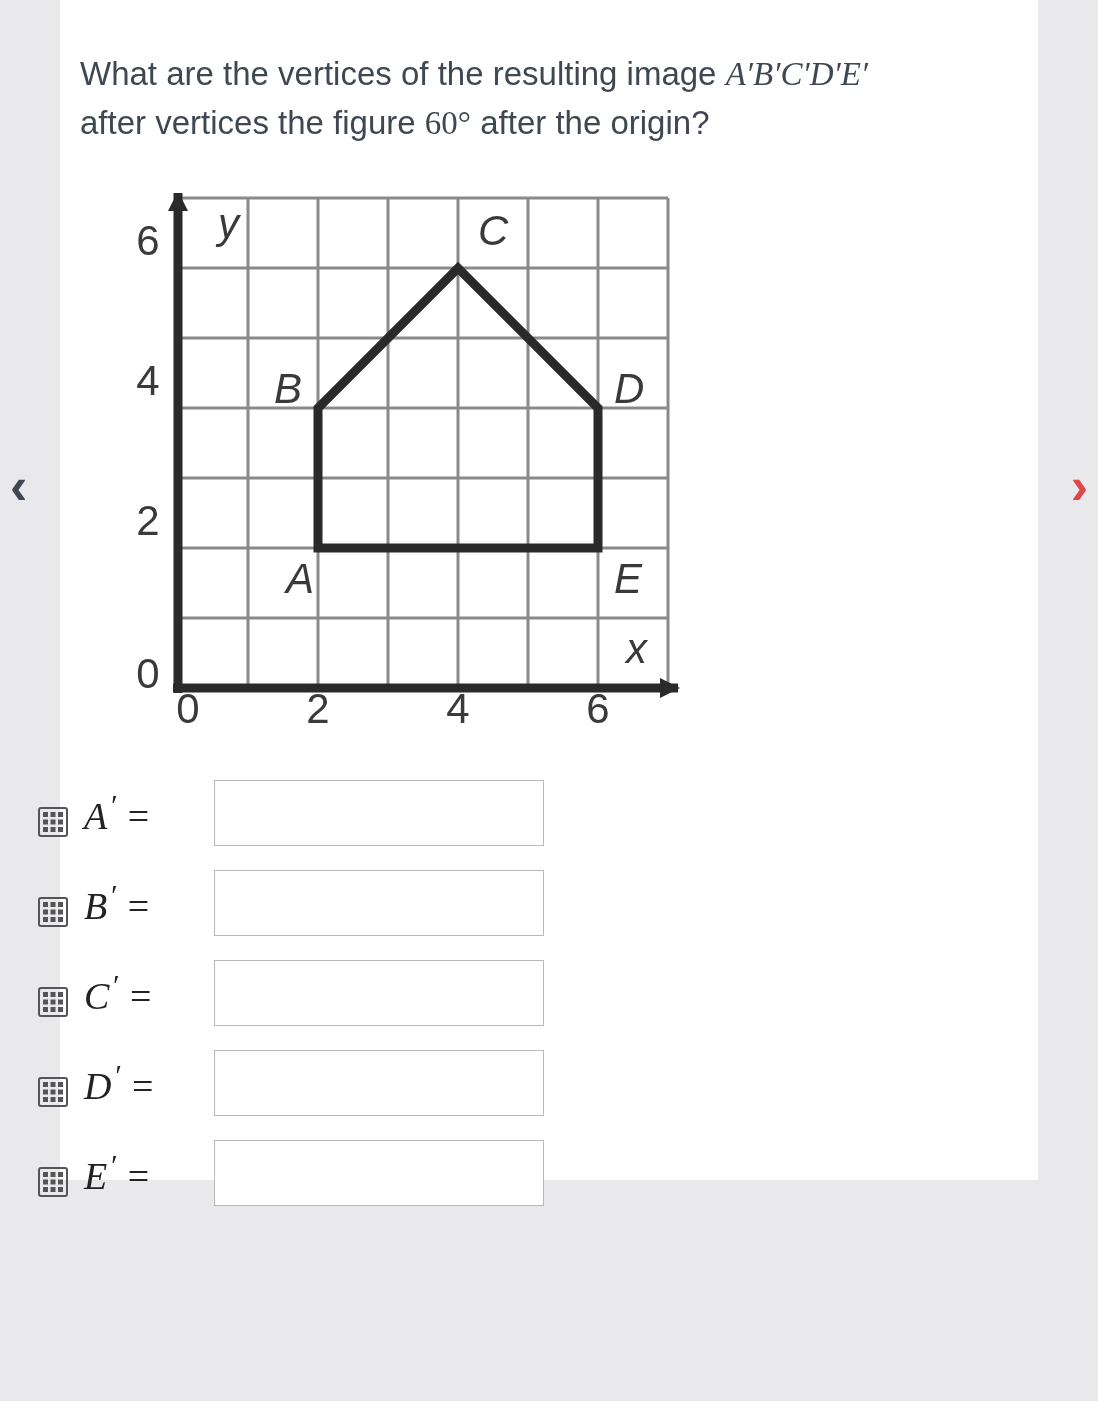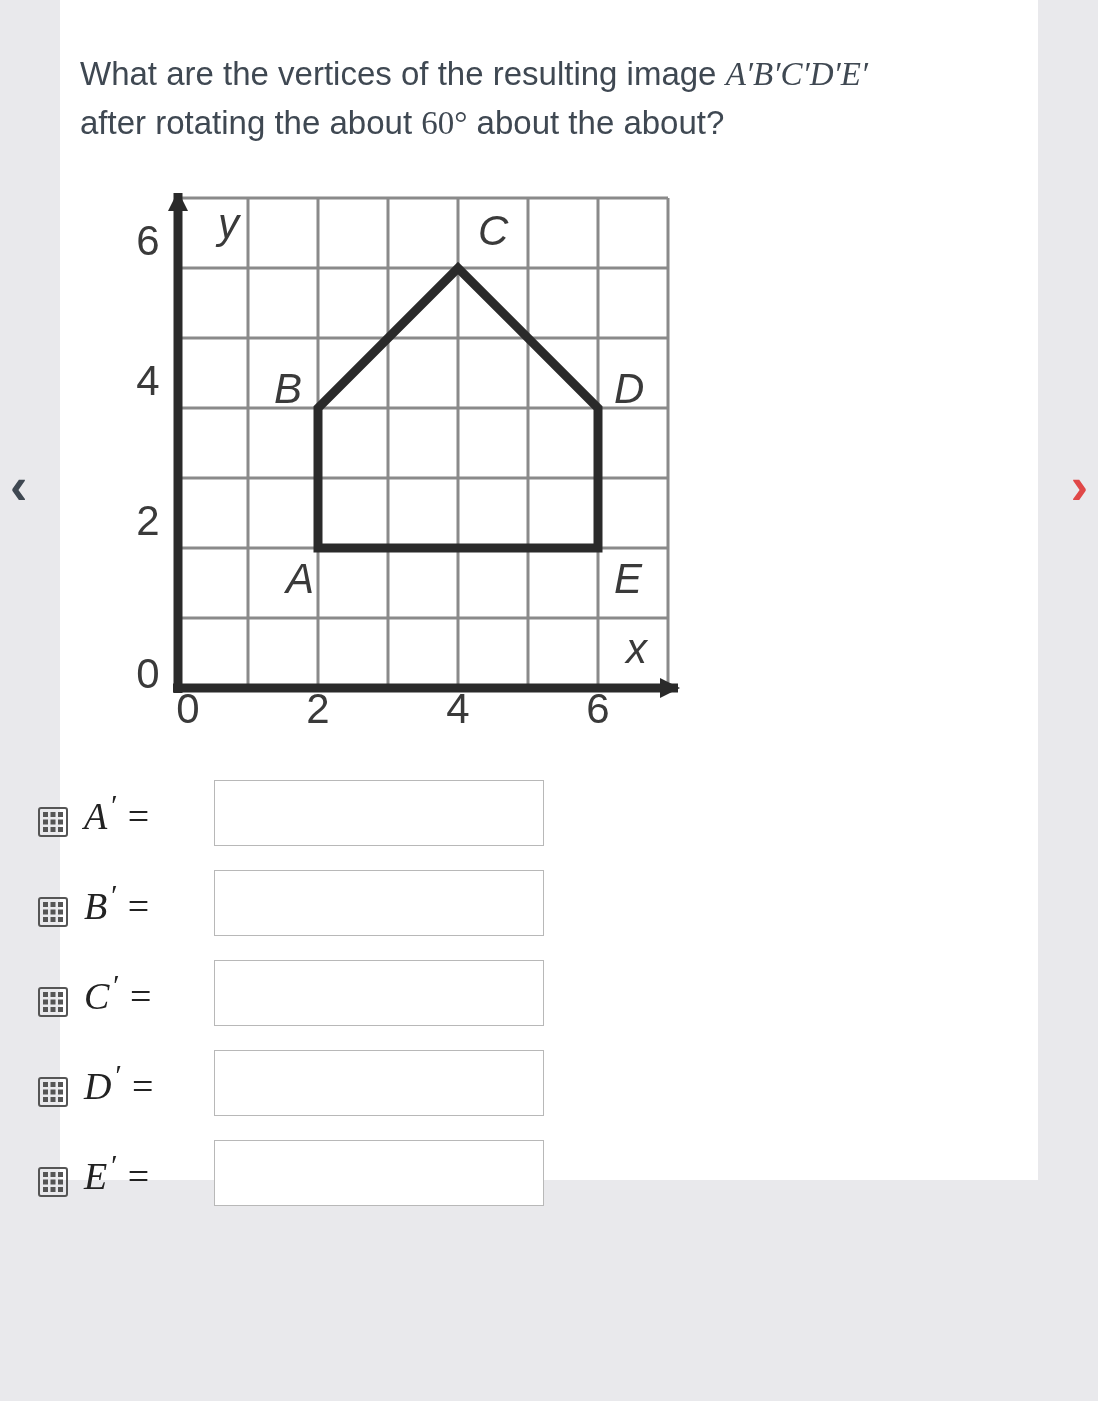--- a/index.html
+++ b/index.html
@@ -115,21 +115,21 @@
 
 <div class="page">
 
   <div class="nav-arrow nav-left">‹</div>
   <div class="nav-arrow nav-right">›</div>
 
   <div class="content">
 
     <div class="question-text">
       <span>What are the vertices of the resulting image </span><span class="math-prime">A′B′C′D′E′</span><br>
-      <span>after rotating the about </span><span class="deg">60°</span><span> about the about?</span>
+      <span>after vertices the figure </span><span class="deg">60°</span><span> after the origin?</span>
     </div>
 
     <div class="graph-wrap">
       <svg width="590" height="530" viewBox="0 0 590 530">
 
         <g stroke="#8a8a8a" stroke-width="3">
           <line x1="158" y1="5" x2="158" y2="495"></line>
           <line x1="228" y1="5" x2="228" y2="495"></line>
           <line x1="298" y1="5" x2="298" y2="495"></line>
           <line x1="368" y1="5" x2="368" y2="495"></line>

